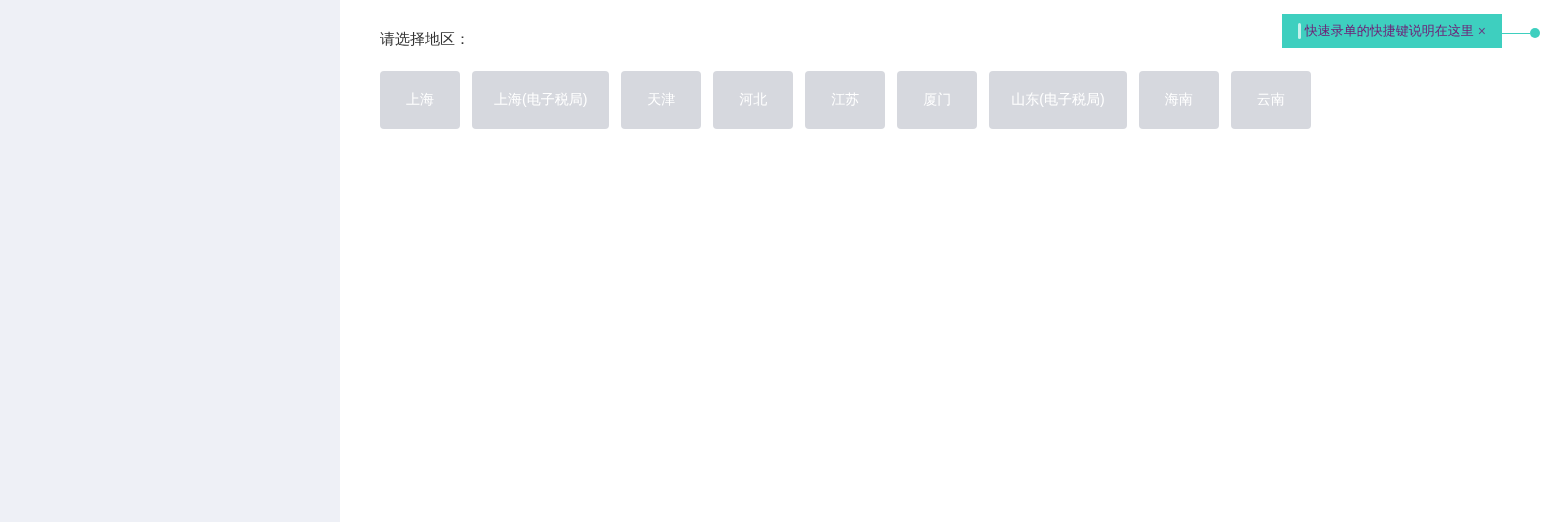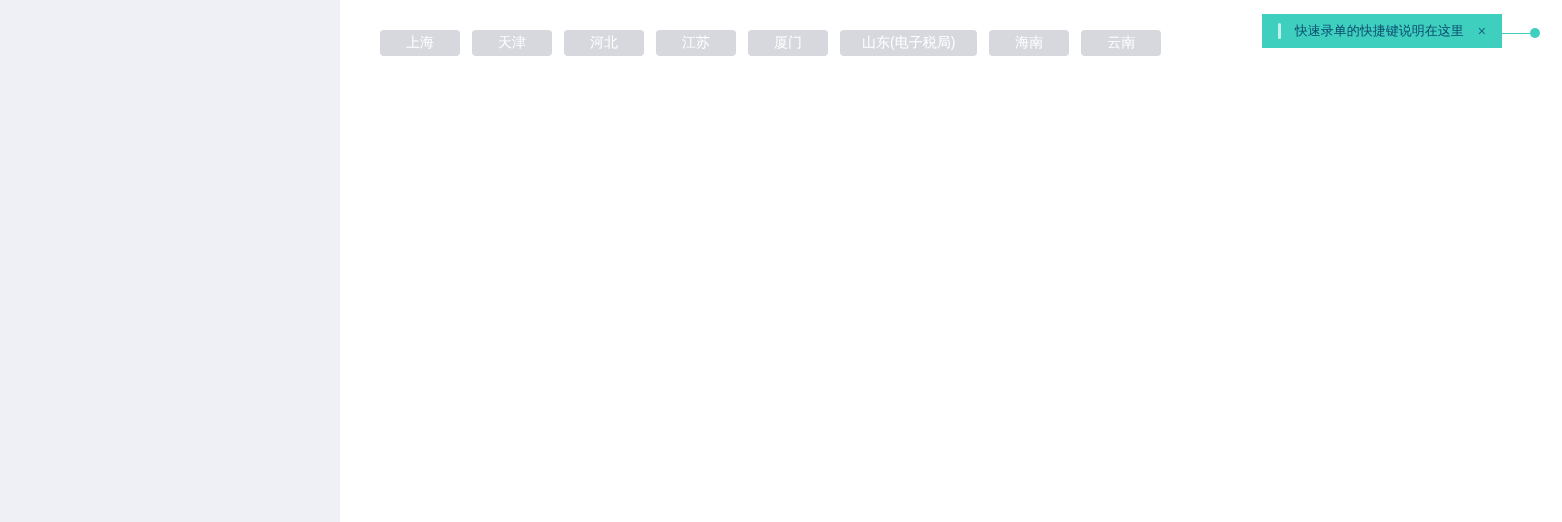--- a/index.html
+++ b/index.html
@@ -43,44 +43,43 @@
       font-weight: normal;
     }
 
     .region-buttons {
       display: flex;
       flex-wrap: wrap;
       gap: 12px;
     }
 
     .region-btn {
-      padding: 4px 22px;
+      padding: 20px 22px;
       background: #d6d8de;
       border: none;
       border-radius: 4px;
       color: #ffffff;
       font-size: 14px;
       cursor: pointer;
       min-width: 80px;
       text-align: center;
       font-family: "Microsoft YaHei", "PingFang SC", sans-serif;
     }
 
     .tooltip-banner {
       position: absolute;
       top: 14px;
       right: 60px;
       background: #3ecfbf;
-      color: #0c4a6e;
+      color: #701a75;
       font-size: 13px;
       padding: 8px 16px;
       border-radius: 0;
       display: flex;
       align-items: center;
-      gap: 10px;
       white-space: nowrap;
     }
 
     .tooltip-banner::before {
       content: "";
       display: inline-block;
       width: 3px;
       height: 16px;
       background: rgba(255,255,255,0.7);
       border-radius: 2px;
@@ -112,22 +111,24 @@
       height: 1px;
       background: #3ecfbf;
     }
   </style>
 </head>
 <body>
 
 <div class="left-sidebar"></div>
 
 <div class="main-content">
+  <div class="page-label">请选择地区：</div>
   <div class="region-buttons" id="region-buttons-container">
   <button class="region-btn">上海</button>
+      <button class="region-btn">上海(电子税局)</button>
       <button class="region-btn">天津</button>
       <button class="region-btn">河北</button>
       <button class="region-btn">江苏</button>
       <button class="region-btn">厦门</button>
       <button class="region-btn">山东(电子税局)</button>
       <button class="region-btn">海南</button>
       <button class="region-btn">云南</button>
     </div>
 </div>
 

